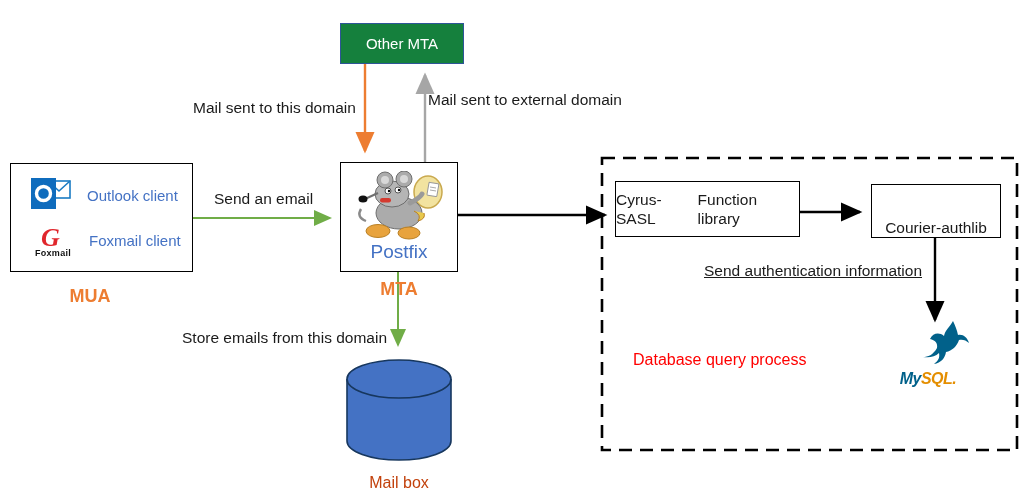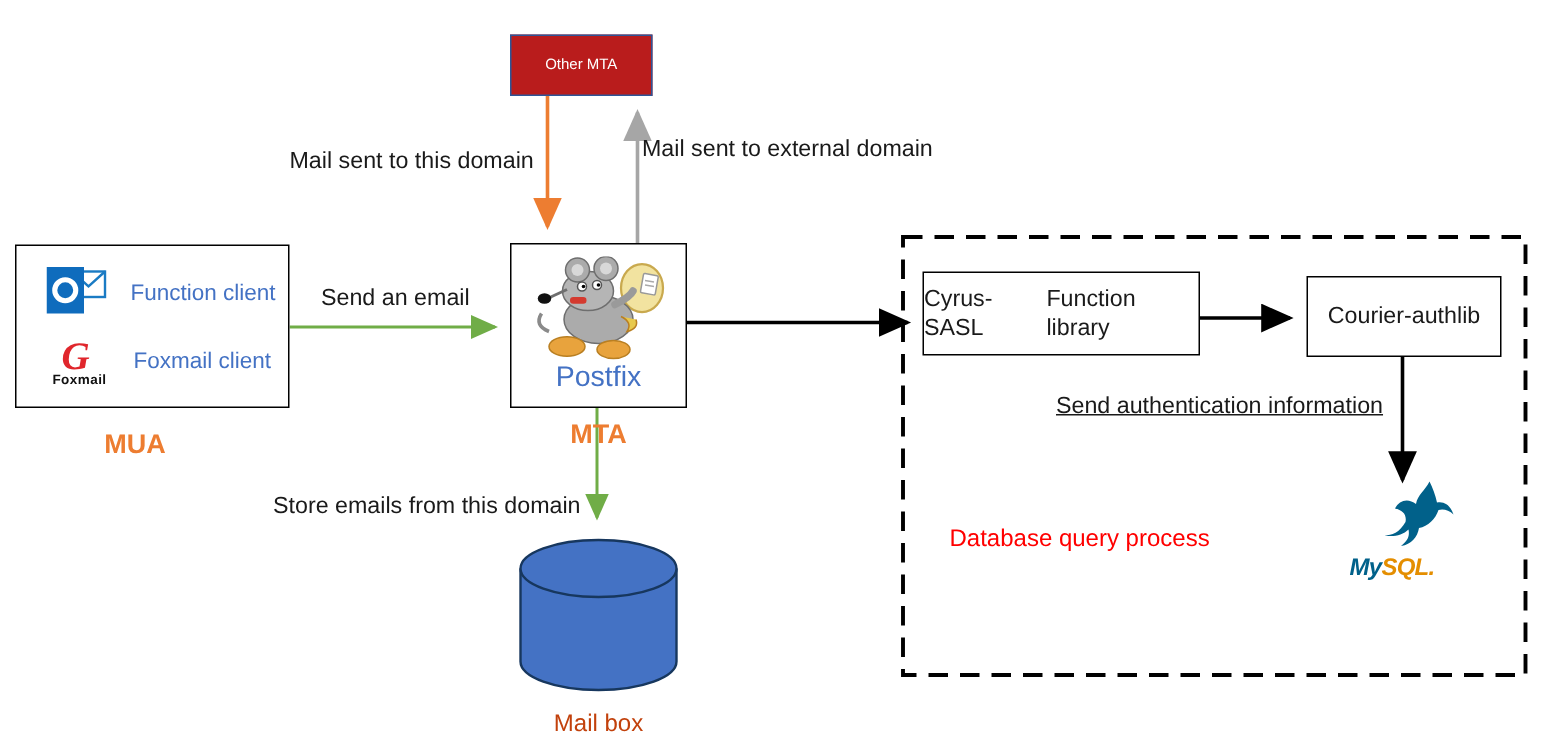--- a/index.html
+++ b/index.html
@@ -16,33 +16,33 @@
 
   
   .mua-box { left:10px; top:163px; width:183px; height:109px; display:flex; flex-direction:column; justify-content:space-around; padding:8px 0 8px 20px; }
   .client-row { display:flex; align-items:center; gap:14px; }
   .client-label { font-size:15px; color:#4472C4; }
   .foxmail-wrap { display:flex; flex-direction:column; align-items:center; width:44px; }
   .foxmail-caption { font-size:9px; font-weight:bold; color:#111; letter-spacing:.3px; margin-top:-2px; }
   .caption-orange { position:absolute; font-size:18px; font-weight:bold; color:#ED7D31; text-align:center; }
 
   
-  .blue-box { position:absolute; left:340px; top:23px; width:95px; height:41px; background:#b91c1c; border:1.2px solid #2E5597; display:flex; align-items:center; justify-content:center; color:#fff; font-size:10px; }
+  .blue-box { position:absolute; left:340px; top:23px; width:124px; height:41px; background:#15803d; border:1.2px solid #2E5597; display:flex; align-items:center; justify-content:center; color:#fff; font-size:15px; }
 
   
   .postfix-box { left:340px; top:162px; width:118px; height:110px; display:flex; flex-direction:column; align-items:center; justify-content:flex-end; padding-bottom:8px; }
   .postfix-mouse { position:absolute; left:11px; top:8px; }
   .postfix-label { font-size:19px; color:#4472C4; }
 
   
   .mailbox-label { position:absolute; left:344px; top:474px; width:110px; text-align:center; font-size:16px; color:#c2410c; }
 
   
   .cyrus-box { left:615px; top:181px; width:185px; height:56px; display:flex; flex-direction:row; align-items:center; justify-content:center; font-size:15.5px; line-height:1.25; }
-  .courier-box { left:871px; top:184px; width:130px; height:54px; display:flex; align-items:center; justify-content:center; font-size:15.5px; }
+  .courier-box { left:871px; top:184px; width:130px; height:54px; display:flex; align-items:flex-end; justify-content:center; font-size:15.5px; }
   .db-query-label { position:absolute; left:633px; top:351px; font-size:16px; color:#FF0000; white-space:nowrap; }
 
   
   .mysql-logo { position:absolute; left:878px; top:316px; width:100px; height:102px; }
   .mysql-dolphin { position:absolute; right:8px; top:4px; }
   .mysql-wordmark { position:absolute; left:0; top:54px; width:100%; text-align:center; font-size:16px; font-weight:bold; font-style:italic; letter-spacing:-0.5px; }
   .mysql-my { color:#01618A; }
   .mysql-sql { color:#E48E00; }
 </style>
 </head>
@@ -78,21 +78,21 @@
   </svg>
 
   <div class="outline-box mua-box">
     <div class="client-row">
       <svg width="42" height="36" viewBox="0 0 42 36">
         <rect x="17" y="4" width="22" height="17" fill="#fff" stroke="#1A7BC4" stroke-width="1.6"></rect>
         <path d="M17 4 L28 14 L39 4" fill="none" stroke="#1A7BC4" stroke-width="1.6"></path>
         <rect x="0" y="1" width="25" height="31" fill="#0F6CBD"></rect>
         <circle cx="12.5" cy="16.5" r="7" fill="none" stroke="#fff" stroke-width="3.4"></circle>
       </svg>
-      <span class="client-label">Function client</span>
+      <span class="client-label">Outlook client</span>
     </div>
     <div class="client-row">
       <span class="foxmail-wrap">
         <svg width="30" height="26" viewBox="0 0 30 26">
           <text x="3" y="22" font-family="Liberation Serif, serif" font-size="26" font-weight="bold" font-style="italic" fill="#E0262C">G</text>
         </svg>
         <span class="foxmail-caption">Foxmail</span>
       </span>
       <span class="client-label">Foxmail client</span>
     </div>

